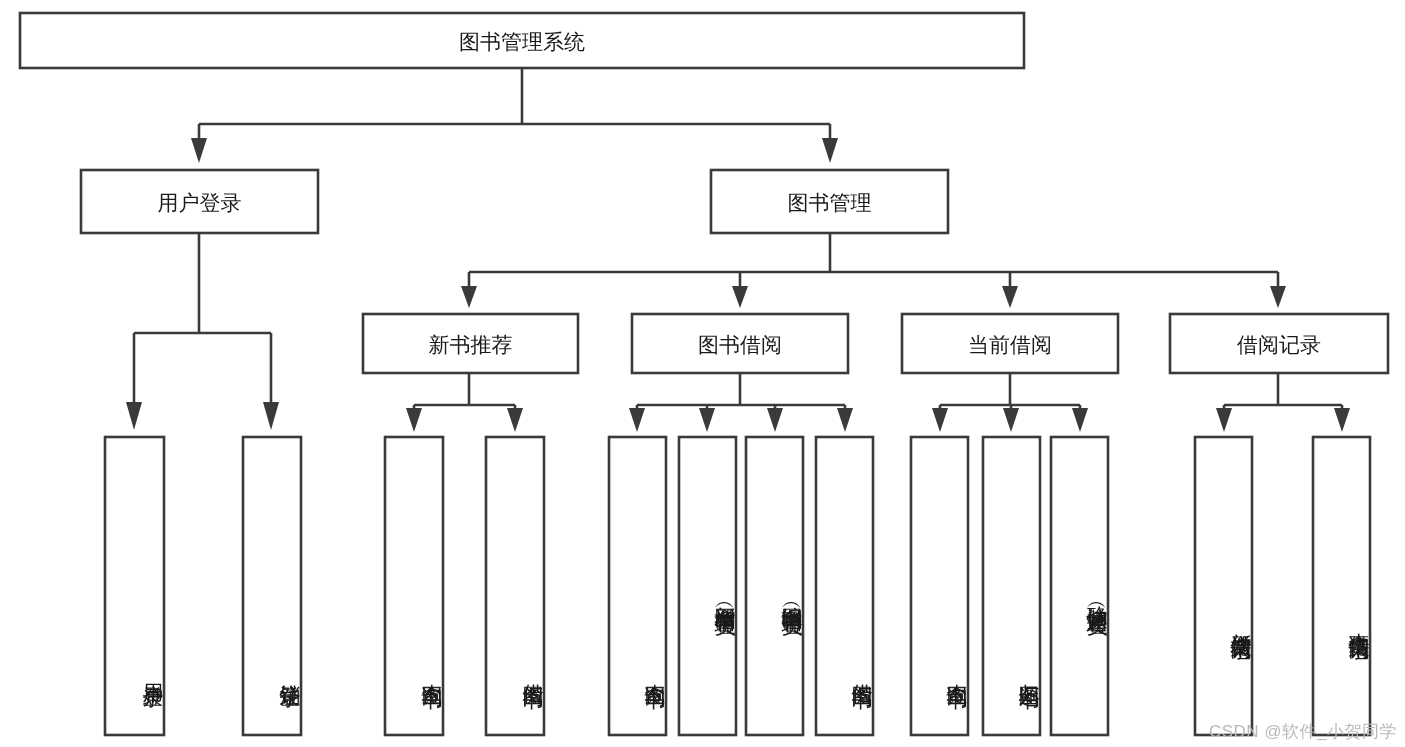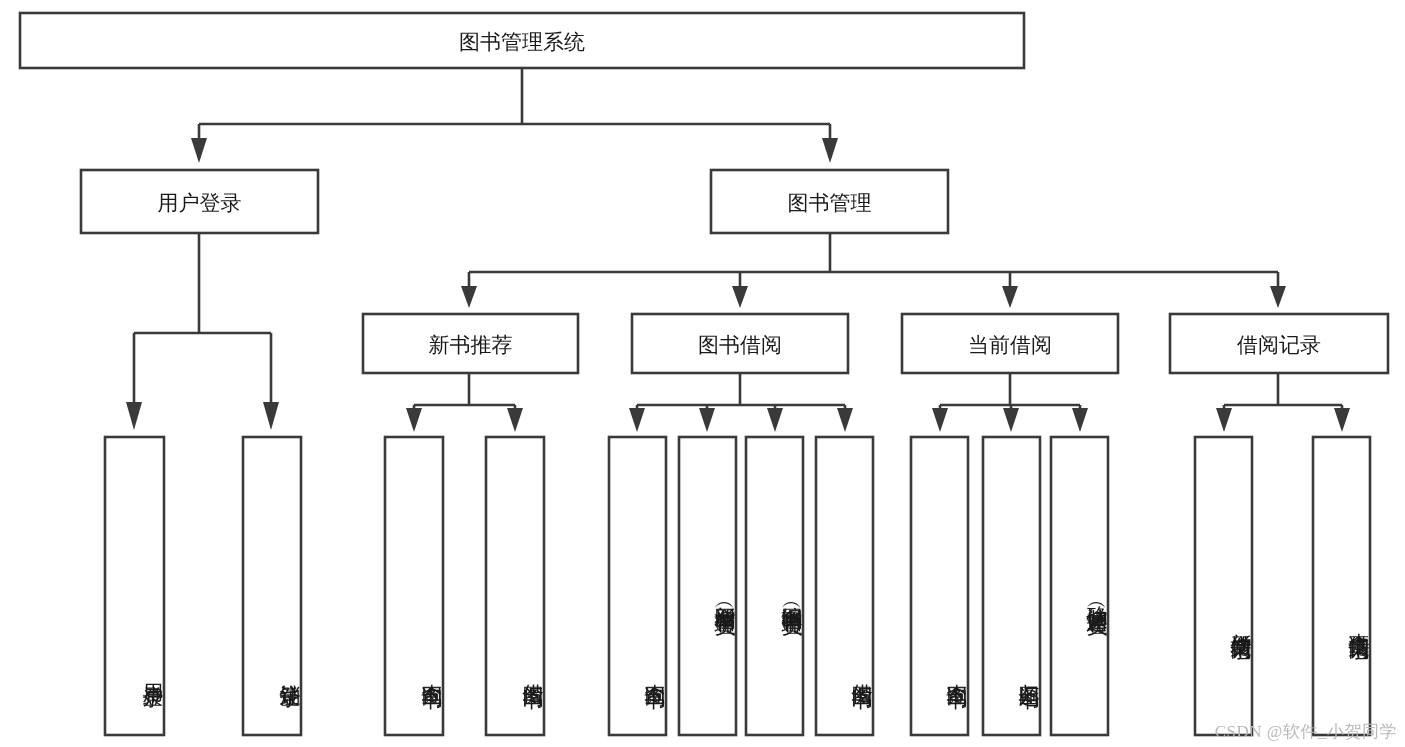--- a/index.html
+++ b/index.html
@@ -62,21 +62,21 @@
     display: flex;
     align-items: flex-start;
     justify-content: center;
     pointer-events: none;
     user-select: none;
   }
   .watermark {
     position: absolute;
     right: 8px;
     bottom: 4px;
-    font-family: Liberation Serif, serif;
+    font-family: Liberation Sans, sans-serif;
     font-size: 17px;
     color: #b9b9b9;
     letter-spacing: 0.5px;
     white-space: nowrap;
   }
 </style>
 </head>
 <body>
 
 <div id="diagram-root">

